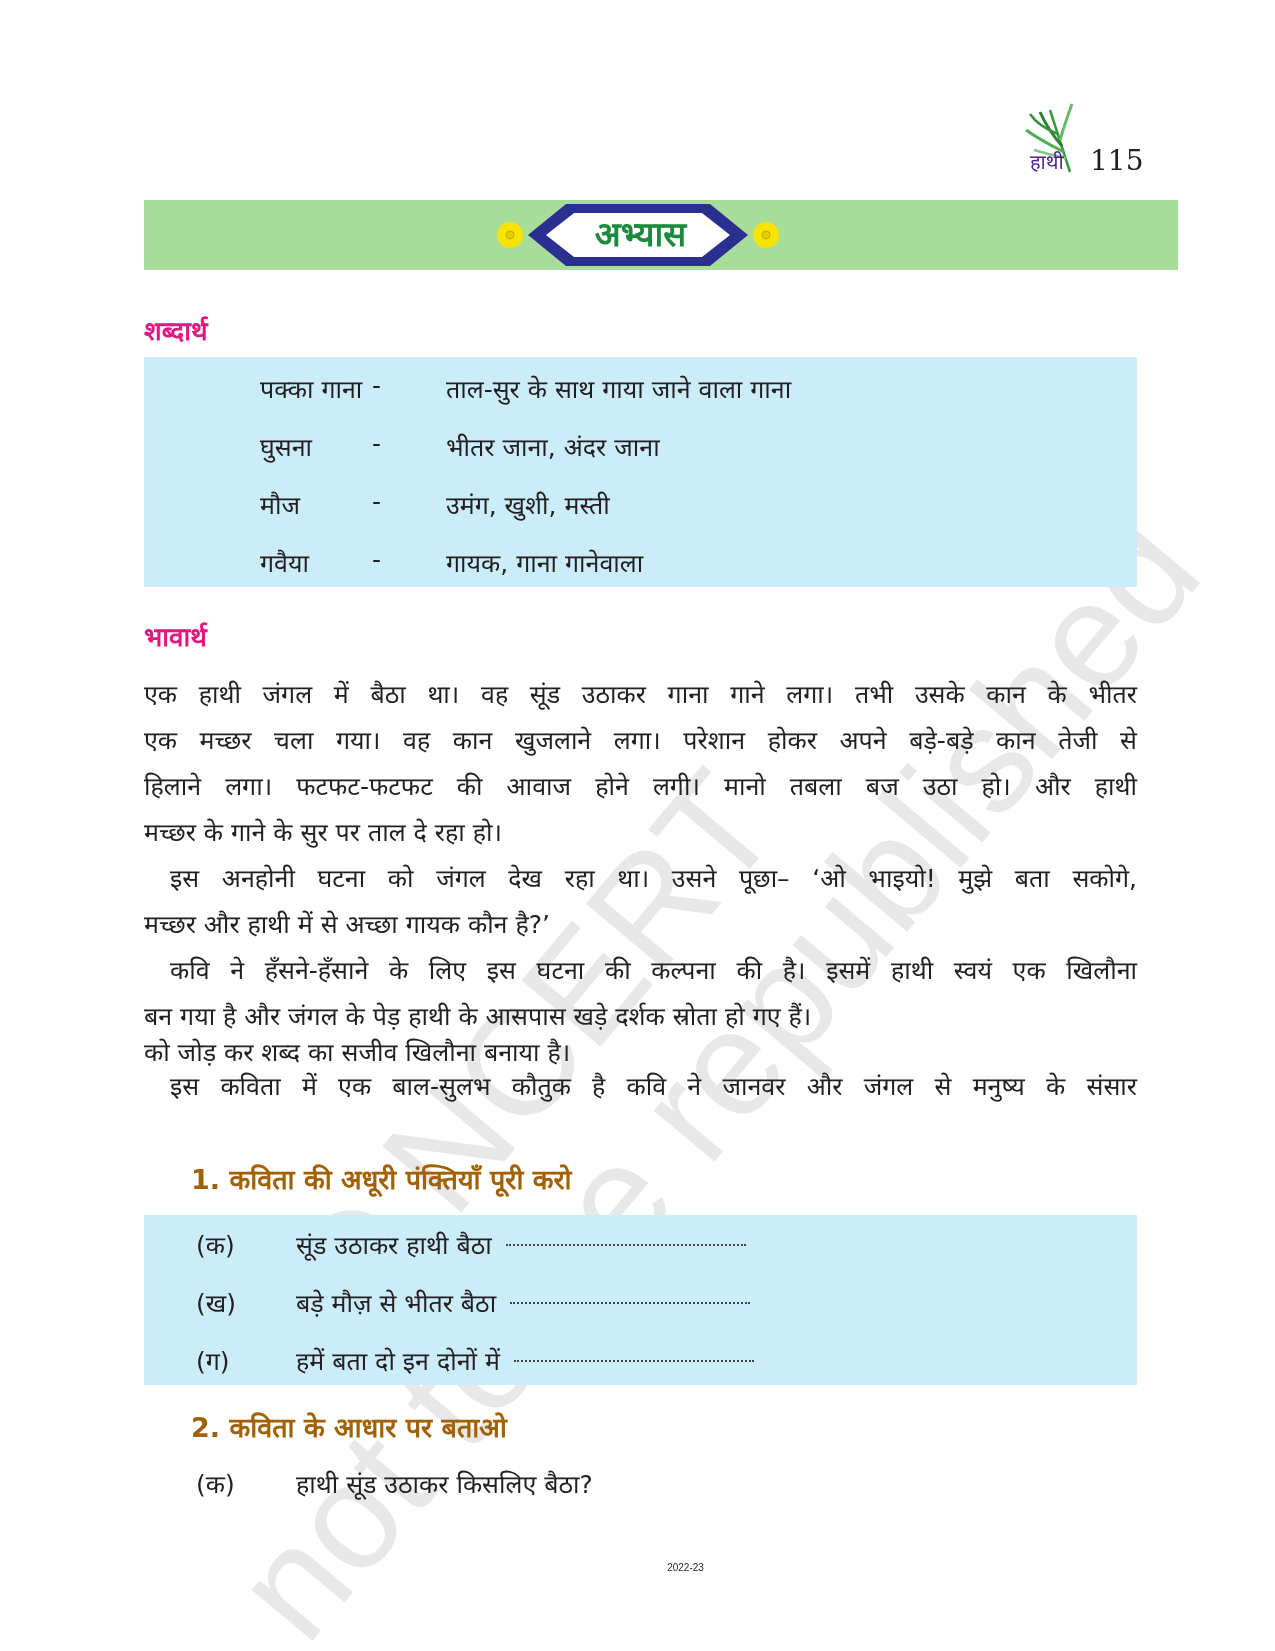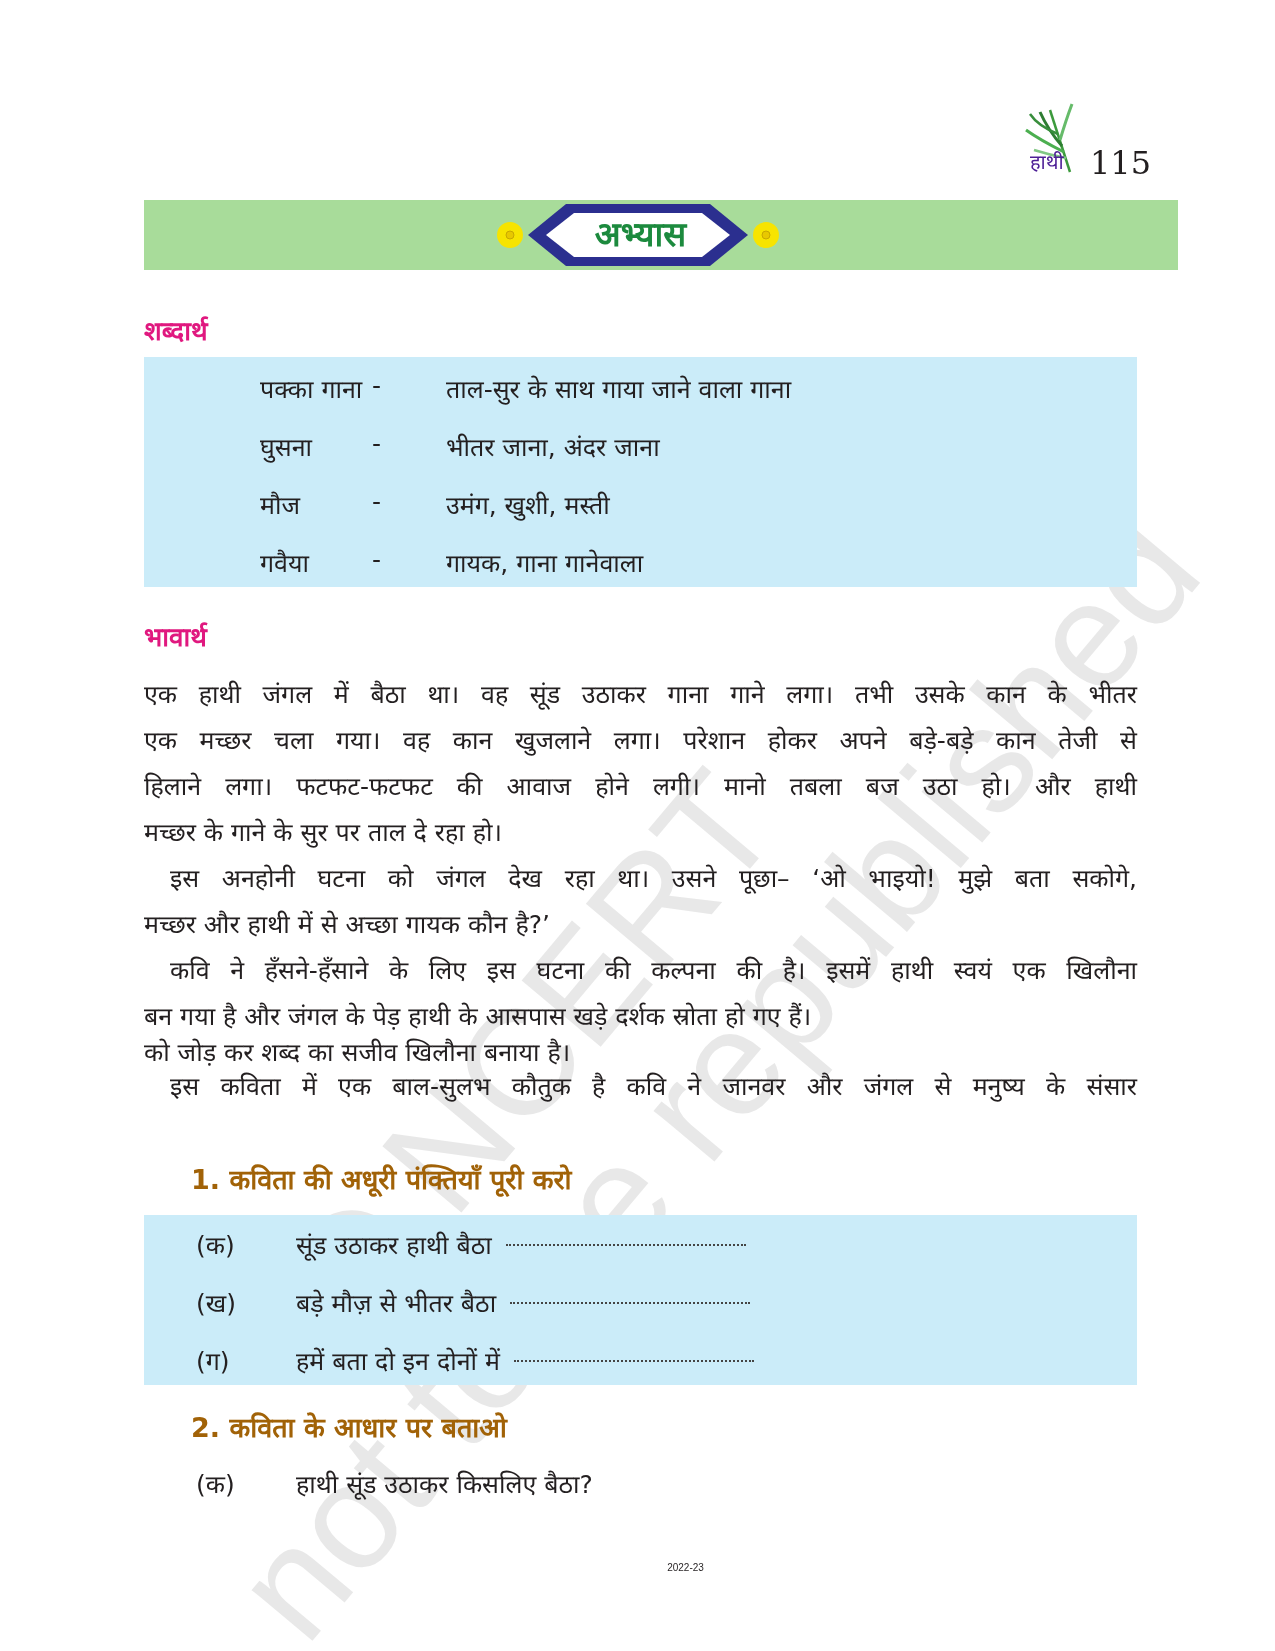--- a/index.html
+++ b/index.html
@@ -13,21 +13,21 @@
     position:absolute; left:0; top:0; width:1275px; height:1651px;
     pointer-events:none; overflow:hidden;
   }
   .wm-text {
     position:absolute; white-space:nowrap;
     font-family:"Liberation Sans", sans-serif; font-size:150px;
     color:rgba(150,150,150,0.22);
     transform-origin:0 0; transform:rotate(-50deg);
   }
   .header-chapter { font-family:"DejaVu Serif", serif; font-size:20px; color:#4c1d95; }
-  .header-page { font-family:"DejaVu Serif", serif; font-size:32px; color:#231f20; }
+  .header-page { font-family:"DejaVu Serif", serif; font-size:28px; color:#231f20; }
   .banner { left:144px; top:200px; width:1034px; height:70px; background:#a8dc9a; }
   .banner-title {
     font-family:"DejaVu Sans", sans-serif; font-weight:bold; font-size:34px;
     color:#1c8a3e; text-align:center;
   }
   .section-heading { font-weight:bold; font-size:26px; color:#e0187f; }
   .glossary { left:144px; top:357px; width:993px; height:230px; background:#cbecf9; }
   .gl-row { position:absolute; left:0; width:993px; height:40px; font-size:25px; }
   .gl-word { position:absolute; left:76px;margin-left:40px; }
   .gl-dash { position:absolute; left:228px; }

